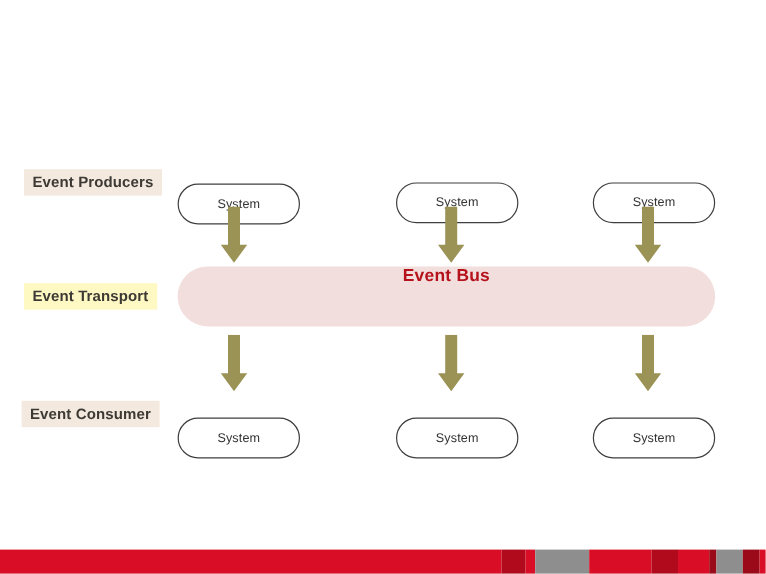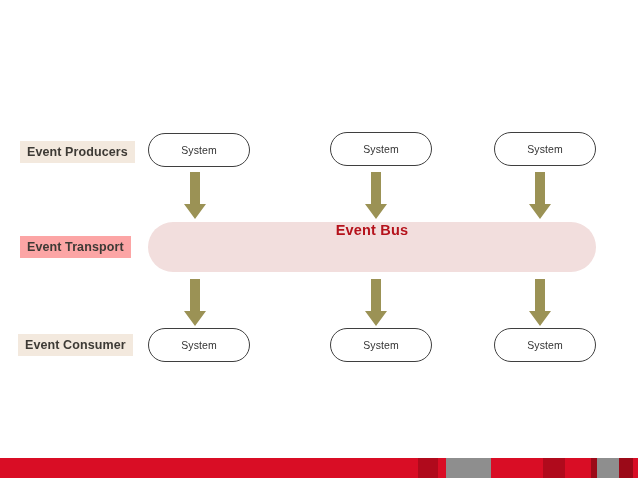--- a/index.html
+++ b/index.html
@@ -69,20 +69,21 @@
     position: absolute;
     width: 102px;
     height: 34px;
     background: #ffffff;
     border: 1.3px solid #3f3f3f;
     border-radius: 17px;
     box-sizing: border-box;
     display: flex;
     align-items: center;
     justify-content: center;
+    margin-top: 20px;
   }
   .system-box .system-label {
     font-size: 10.5px;
     color: #333333;
     font-weight: 400;
     letter-spacing: 0.1px;
   }
 
   
   #producer-system-1 { left: 148px; top: 133px; }
@@ -143,21 +144,21 @@
     height: 100%;
   }
 </style>
 </head>
 <body>
 
 <div id="slide">
 
 
   <div class="row-label" id="label-producers" style="background: rgb(243, 233, 222); color: rgb(61, 58, 53);">Event Producers</div>
-  <div class="row-label" id="label-transport" style="background: #fca5a5; color: rgb(61, 58, 53);">Event Transport</div>
+  <div class="row-label" id="label-transport" style="background: #fef9c3; color: rgb(61, 58, 53);">Event Transport</div>
   <div class="row-label" id="label-consumer" style="background: rgb(243, 233, 222); color: rgb(61, 58, 53);">Event Consumer</div>
 
   <div class="system-box" id="producer-system-1" style="background: rgb(255, 255, 255); border-color: rgb(63, 63, 63);">
     <span class="system-label" style="color: rgb(51, 51, 51);">System</span>
   </div>
   <div class="system-box" id="producer-system-2" style="background: rgb(255, 255, 255); border-color: rgb(63, 63, 63);">
     <span class="system-label" style="color: rgb(51, 51, 51);">System</span>
   </div>
   <div class="system-box" id="producer-system-3" style="background: rgb(255, 255, 255); border-color: rgb(63, 63, 63);">
     <span class="system-label" style="color: rgb(51, 51, 51);">System</span>

